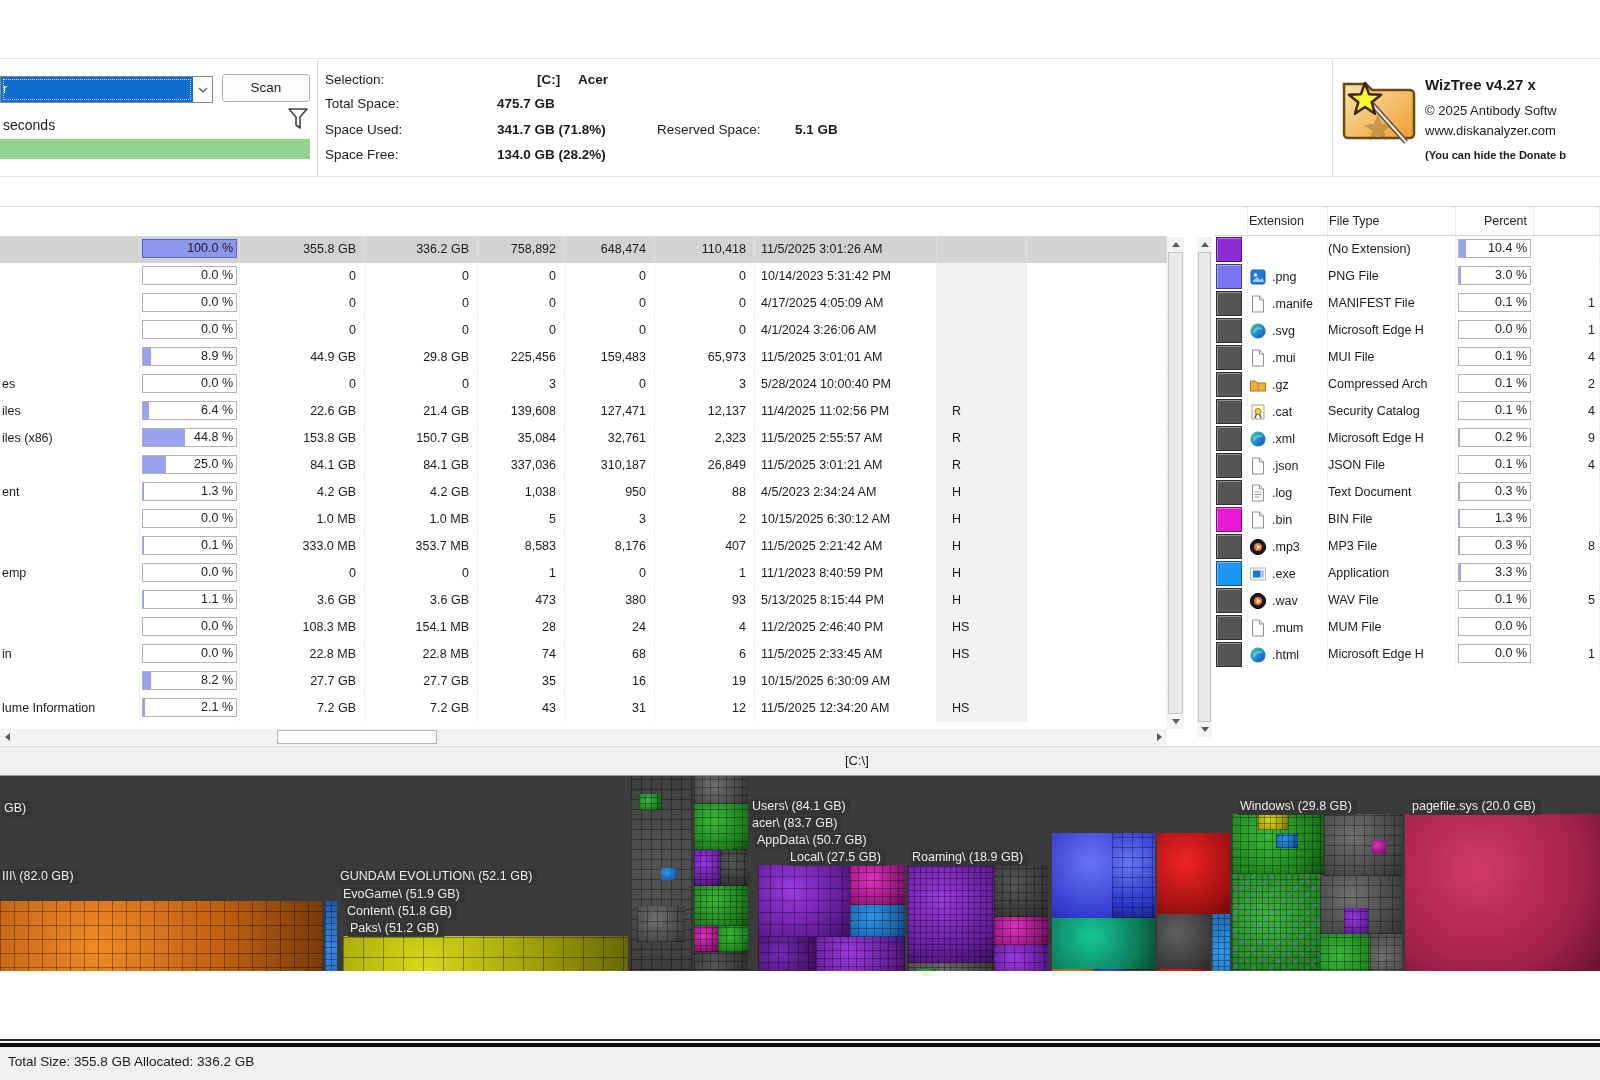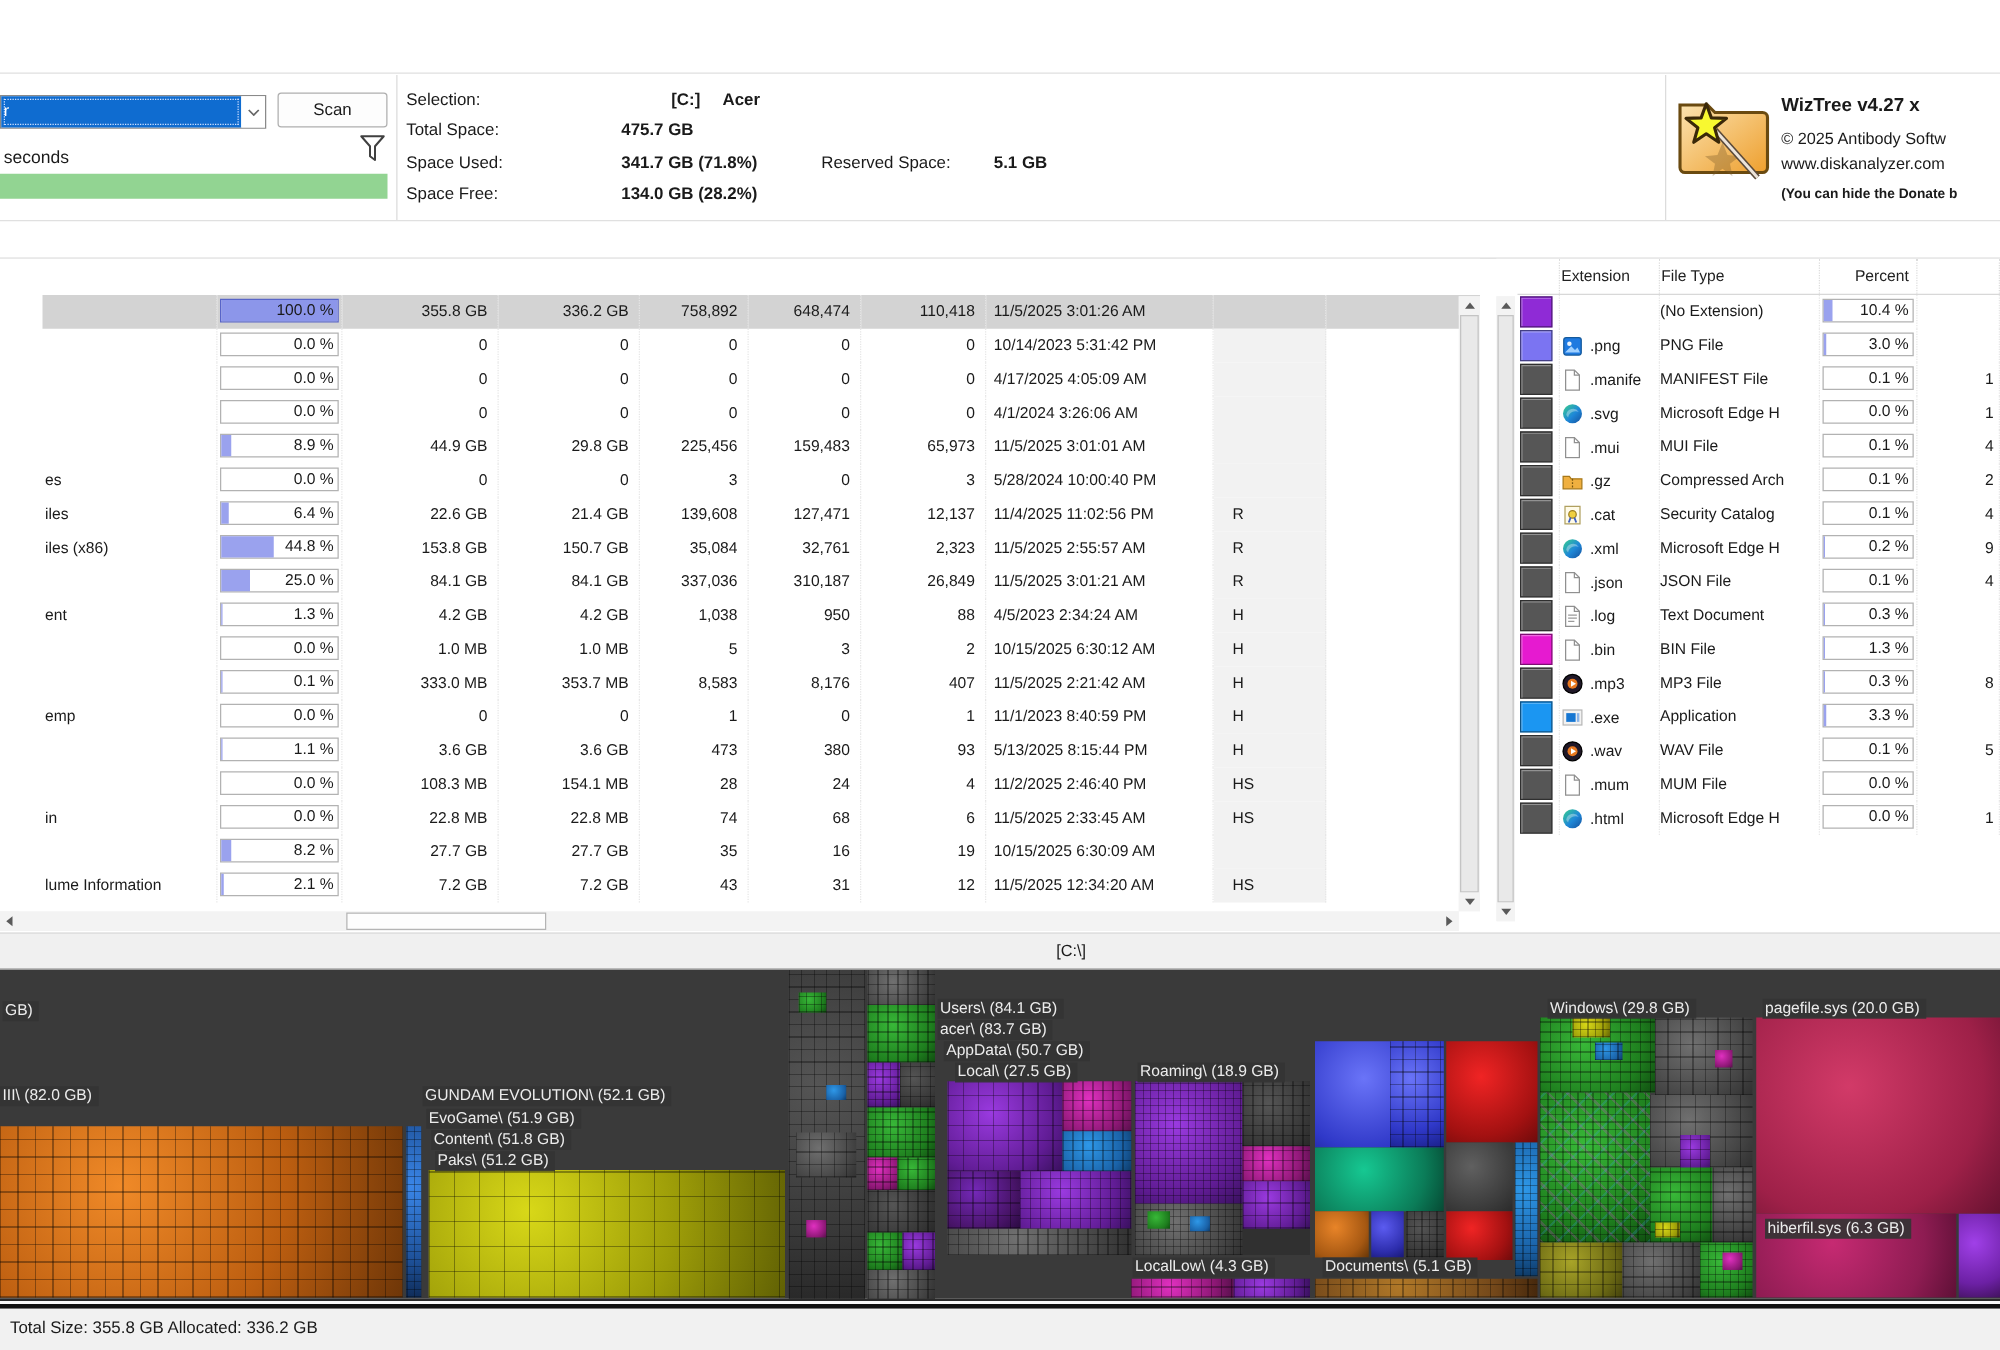--- a/index.html
+++ b/index.html
@@ -29,21 +29,21 @@
   #menu-about{position:absolute;left:8px;top:5px;font-size:13.5px;}
 
   
   #grid{position:absolute;left:0;top:207px;width:1184px;height:538px;overflow:hidden;background:#fff;}
   .ghead{display:grid;grid-template-columns:140px 100px 125px 113px 87px 90px 100px 182px 90px 140px;height:29px;font-size:12.5px;color:#222;border-bottom:1px solid #d8d8d8;width:1167px;box-sizing:border-box;}
   .hc{line-height:28px;border-right:1px dotted #dcdcdc;white-space:nowrap;overflow:hidden;box-sizing:border-box;}
   .hR{text-align:right;padding-right:8px;}
   .hL{padding-left:6px;}
   .hAttr{display:flex;align-items:center;padding-left:6px;}
   .sort-arr{width:0;height:0;border-left:4px solid transparent;border-right:4px solid transparent;border-bottom:5px solid #707070;margin-left:auto;margin-right:6px;}
-  #tbl-rows{position:absolute;left:0;top:29px;width:1286px;padding-left:34px;}
+  #tbl-rows{position:absolute;left:0;top:29px;width:1286px;}
   .trow{display:grid;grid-template-columns:140px 100px 125px 113px 87px 90px 100px 182px 90px 140px;height:27px;font-size:12.5px;}
   .cell{border-right:1px dotted #e6e6e6;white-space:nowrap;overflow:hidden;box-sizing:border-box;}
   .c-name{padding-left:2px;line-height:27px;}
   .num{text-align:right;padding-right:8px;line-height:27px;}
   .c-mod{padding-left:6px;line-height:27px;}
   .c-attr{padding-left:15px;line-height:27px;background:#f2f2f2;}
   .pctbox{margin:3px 2px;height:19px;border:1px solid #b2b2b2;position:relative;background:#fff;box-sizing:border-box;}
   .pctbar{position:absolute;left:0;top:0;bottom:0;background:#9aa2ee;}
   .pctval{position:absolute;right:3px;top:0;line-height:17px;}
   .trow.sel > .cell{background:#d3d3d3;}
@@ -69,21 +69,21 @@
   .erow{display:grid;grid-template-columns:34px 80px 128px 78px 66px;height:27px;font-size:12.5px;}
   .swatch{width:26px;height:25px;margin:1px 0 1px 2px;border:1px solid rgba(0,0,0,.45);box-shadow:inset 1px 1px 0 rgba(255,255,255,.35);box-sizing:border-box;}
   .ecell-ext{display:flex;align-items:center;gap:5px;padding-left:1px;white-space:nowrap;overflow:hidden;}
   .eicon{width:18px;height:18px;flex:0 0 18px;}
   .ecell-type{line-height:27px;white-space:nowrap;overflow:hidden;}
   .ecell-extra{line-height:27px;padding-left:54px;white-space:nowrap;}
 
   
   #pathbar{position:absolute;left:0;top:746px;width:1600px;height:29px;background:#f0f0f0;border-top:1px solid #dadada;box-sizing:border-box;font-size:13px;}
   #pathbar span{position:absolute;left:845px;top:6px;}
-  #treemap{position:absolute;left:0;top:775px;width:1600px;height:264px;background:#3a3a3a;border-top:1px solid #9a9a9a;overflow:hidden;box-sizing:border-box;}
+  #treemap{position:absolute;left:0;top:775px;width:1600px;height:196px;background:#3a3a3a;border-top:1px solid #9a9a9a;overflow:hidden;box-sizing:border-box;}
   .tm-label{position:absolute;font-size:12.5px;line-height:15px;color:#ececec;background:rgba(52,52,52,.92);padding:0 5px 1px 2px;white-space:nowrap;z-index:5;}
   .tile,.blk{position:absolute;}
   .g0{background-image:radial-gradient(circle at 38% 35%,var(--c1),var(--c2) 68%,var(--c3));}
   .g6{background-image:repeating-linear-gradient(90deg,rgba(0,0,0,.32) 0 1px,transparent 1px 6px),repeating-linear-gradient(0deg,rgba(0,0,0,.32) 0 1px,transparent 1px 6px),radial-gradient(circle at 38% 35%,var(--c1),var(--c2) 68%,var(--c3));}
   .g8{background-image:repeating-linear-gradient(90deg,rgba(0,0,0,.32) 0 1px,transparent 1px 8px),repeating-linear-gradient(0deg,rgba(0,0,0,.32) 0 1px,transparent 1px 8px),radial-gradient(circle at 38% 35%,var(--c1),var(--c2) 68%,var(--c3));}
   .g10{background-image:repeating-linear-gradient(90deg,rgba(0,0,0,.32) 0 1px,transparent 1px 10px),repeating-linear-gradient(0deg,rgba(0,0,0,.32) 0 1px,transparent 1px 10px),radial-gradient(circle at 38% 35%,var(--c1),var(--c2) 68%,var(--c3));}
   .g12{background-image:repeating-linear-gradient(90deg,rgba(0,0,0,.32) 0 1px,transparent 1px 12px),repeating-linear-gradient(0deg,rgba(0,0,0,.32) 0 1px,transparent 1px 12px),radial-gradient(circle at 38% 35%,var(--c1),var(--c2) 68%,var(--c3));}
   .g14{background-image:repeating-linear-gradient(90deg,rgba(0,0,0,.34) 0 1px,transparent 1px 14px),repeating-linear-gradient(0deg,rgba(0,0,0,.34) 0 1px,transparent 1px 14px),radial-gradient(circle at 30% 35%,var(--c1),var(--c2) 55%,var(--c3));}
   .g20{background-image:repeating-linear-gradient(90deg,rgba(0,0,0,.34) 0 1px,transparent 1px 20px),repeating-linear-gradient(0deg,rgba(0,0,0,.34) 0 1px,transparent 1px 20px),radial-gradient(circle at 28% 32%,var(--c1),var(--c2) 55%,var(--c3));}
   .g6s{background-image:repeating-linear-gradient(90deg,rgba(0,0,0,.3) 0 1px,transparent 1px 6px),repeating-linear-gradient(0deg,rgba(0,0,0,.3) 0 1px,transparent 1px 6px),repeating-linear-gradient(45deg,rgba(220,60,220,.22) 0 2px,transparent 2px 11px),repeating-linear-gradient(-45deg,rgba(60,160,255,.20) 0 2px,transparent 2px 13px),radial-gradient(circle at 40% 35%,var(--c1),var(--c2) 68%,var(--c3));}
@@ -963,21 +963,21 @@
     <div id="tm-labels">
         <div class="tm-label" style="left: 2px; top: 25px;">GB)</div>
         <div class="tm-label" style="left: 0px; top: 93px;">III\ (82.0 GB)</div>
         <div class="tm-label" style="left: 338px; top: 93px;">GUNDAM EVOLUTION\ (52.1 GB)</div>
         <div class="tm-label" style="left: 341px; top: 111px;">EvoGame\ (51.9 GB)</div>
         <div class="tm-label" style="left: 345px; top: 128px;">Content\ (51.8 GB)</div>
         <div class="tm-label" style="left: 348px; top: 145px;">Paks\ (51.2 GB)</div>
         <div class="tm-label" style="left: 750px; top: 23px;">Users\ (84.1 GB)</div>
         <div class="tm-label" style="left: 750px; top: 40px;">acer\ (83.7 GB)</div>
         <div class="tm-label" style="left: 755px; top: 57px;">AppData\ (50.7 GB)</div>
-        <div class="tm-label" style="left: 764px; top: 74px;">Local\ (27.5 GB)</div>
+        <div class="tm-label" style="left: 788px; top: 74px;">Local\ (27.5 GB)</div>
         <div class="tm-label" style="left: 910px; top: 74px;">Roaming\ (18.9 GB)</div>
         <div class="tm-label" style="left: 906px; top: 230px;">LocalLow\ (4.3 GB)</div>
         <div class="tm-label" style="left: 1058px; top: 230px;">Documents\ (5.1 GB)</div>
         <div class="tm-label" style="left: 1238px; top: 23px;">Windows\ (29.8 GB)</div>
         <div class="tm-label" style="left: 1410px; top: 23px;">pagefile.sys (20.0 GB)</div>
         <div class="tm-label" style="left: 1412px; top: 199px;">hiberfil.sys (6.3 GB)</div>
       </div>
   </div>
 
   <div id="blacksep"></div>

